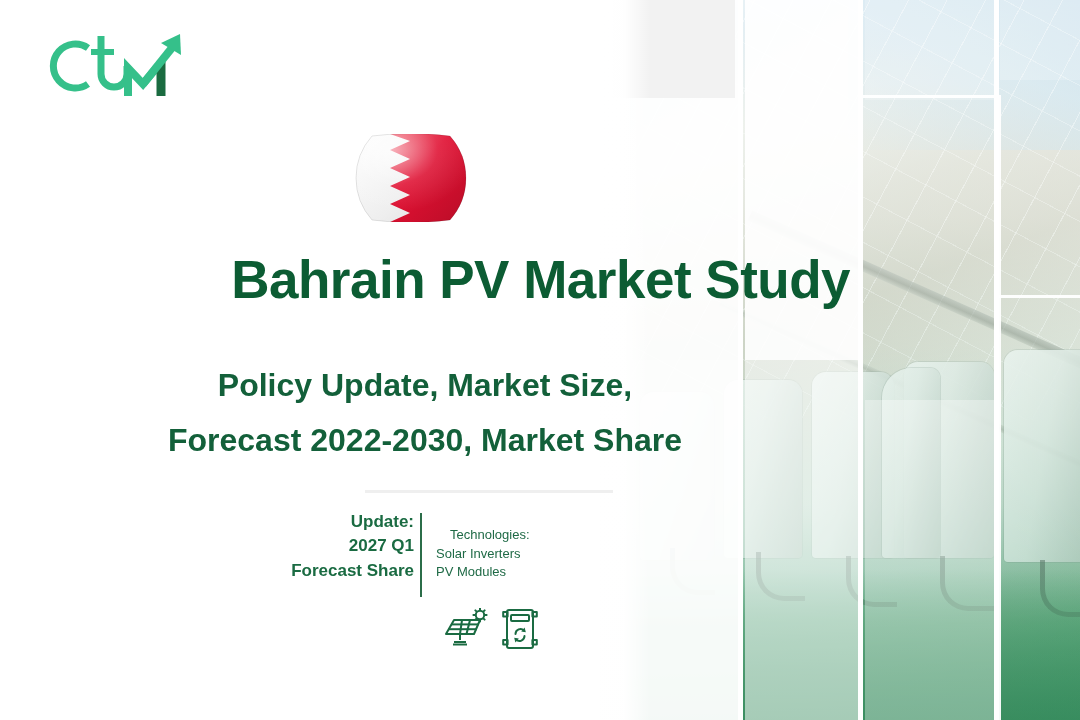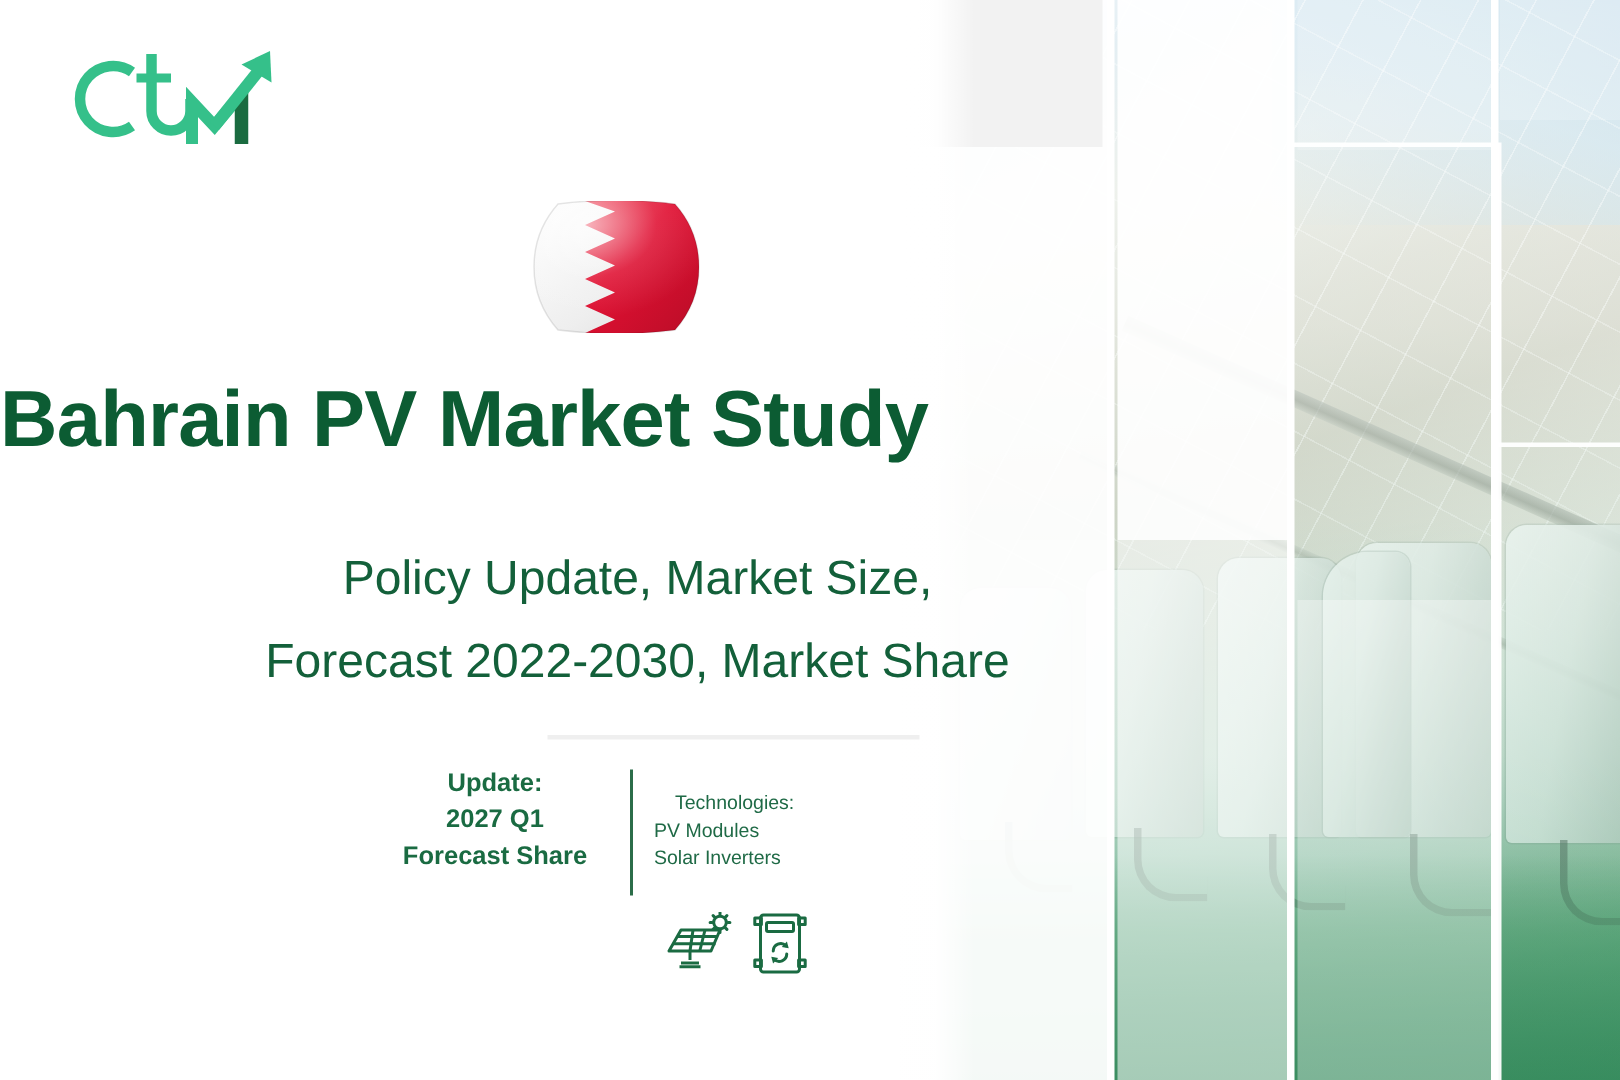--- a/index.html
+++ b/index.html
@@ -161,36 +161,36 @@
     position: absolute;
     left: 352px; top: 134px;
     width: 118px; height: 88px;
   }
 
   
   .title {
     position: absolute;
     left: 0; top: 252px;
     width: 850px;
-    text-align: left;
+    text-align: right;
     color: #0c5c33;
     font-size: 53px;
     font-weight: bold;
     letter-spacing: -0.5px;
     line-height: 1.05;
     white-space: nowrap;
   }
   .subtitle {
     position: absolute;
     left: 0; top: 358px;
     width: 850px;
     text-align: center;
     color: #13603a;
     font-size: 32px;
-    font-weight: normal;
+    font-weight: bold;
     line-height: 1.72;
   }
 
   
   .rule {
     position: absolute;
     left: 365px; top: 490px;
     width: 248px; height: 3px;
     background: #efefef;
   }
@@ -199,21 +199,21 @@
   .info {
     position: absolute;
     left: 246px; top: 510px;
     width: 350px;
     height: 160px;
   }
   .info-left {
     position: absolute;
     left: 0; top: 0;
     width: 168px;
-    text-align: center;
+    text-align: right;
     color: #1a6b42;
     font-size: 17px;
     font-weight: bold;
     line-height: 1.43;
   }
   .info-divider {
     position: absolute;
     left: 174px; top: 3px;
     width: 2px; height: 84px;
     background: #2b6d49;
@@ -347,22 +347,22 @@
     <div class="info-left">
       <div>Update:</div>
       <div>2027 Q1</div>
       <div>Forecast Share</div>
     </div>
 
     <div class="info-divider"></div>
 
     <div class="info-right">
       <div class="tech-head">Technologies:</div>
+      <div>Solar Inverters</div>
       <div>PV Modules</div>
-      <div>Solar Inverters</div>
     </div>
 
     <div class="tech-icons">
 
       <span>
         <svg viewBox="0 0 46 44" width="46" height="44" aria-hidden="true">
           <g fill="none" stroke="#1a6b42" stroke-width="2" stroke-linejoin="round">
             <path d="M4 26 L12 12 L38 12 L32 26 Z"></path>
             <path d="M6.6 21.2 L35 21.2"></path>
             <path d="M9.4 16.4 L36.6 16.4"></path>

